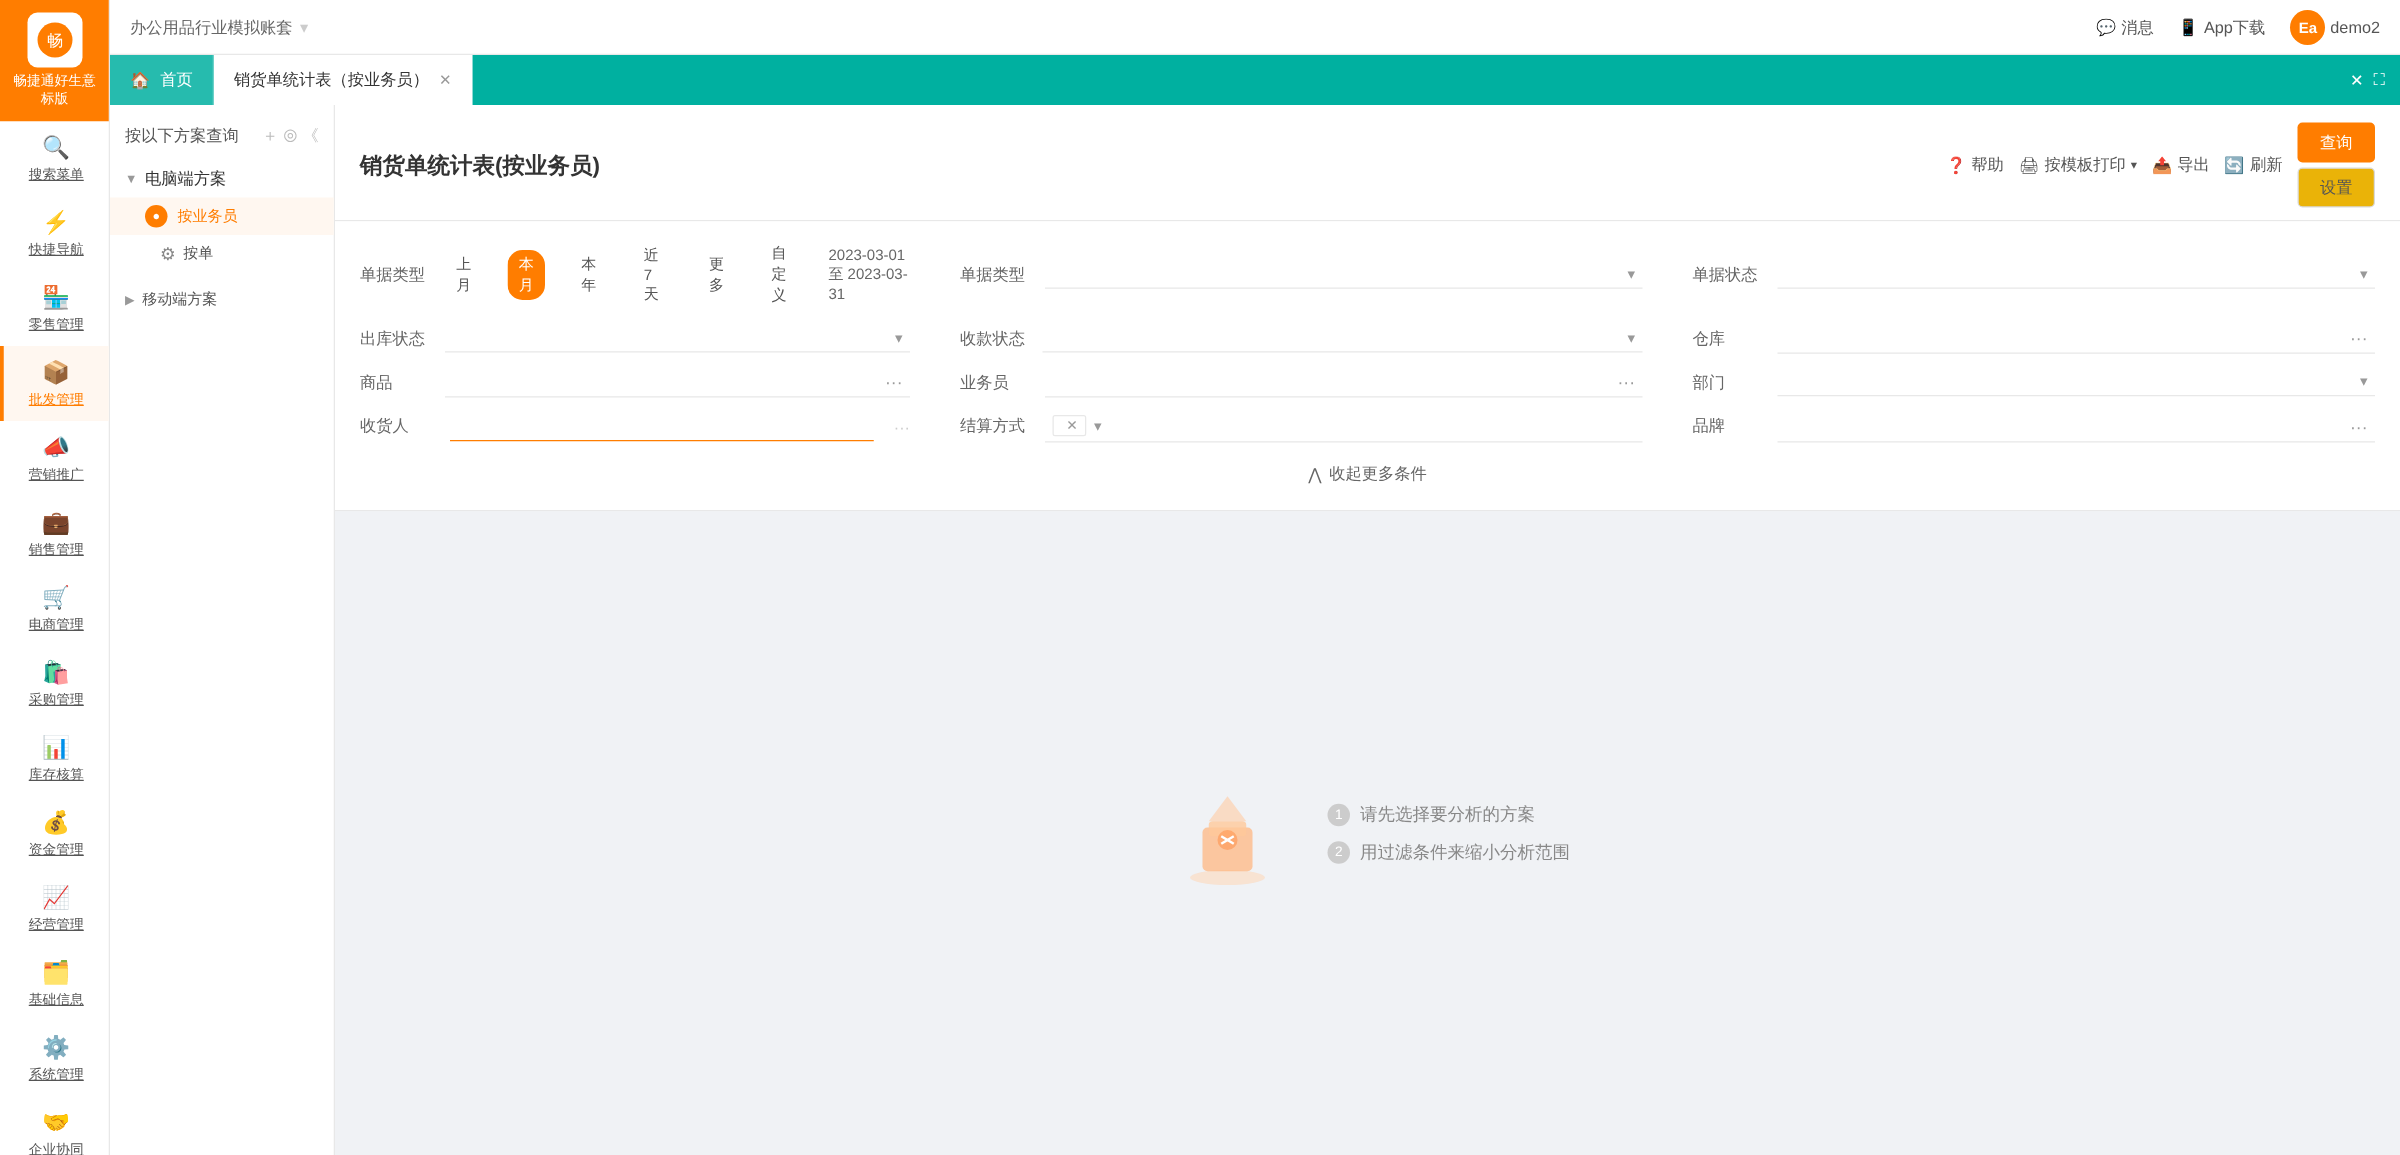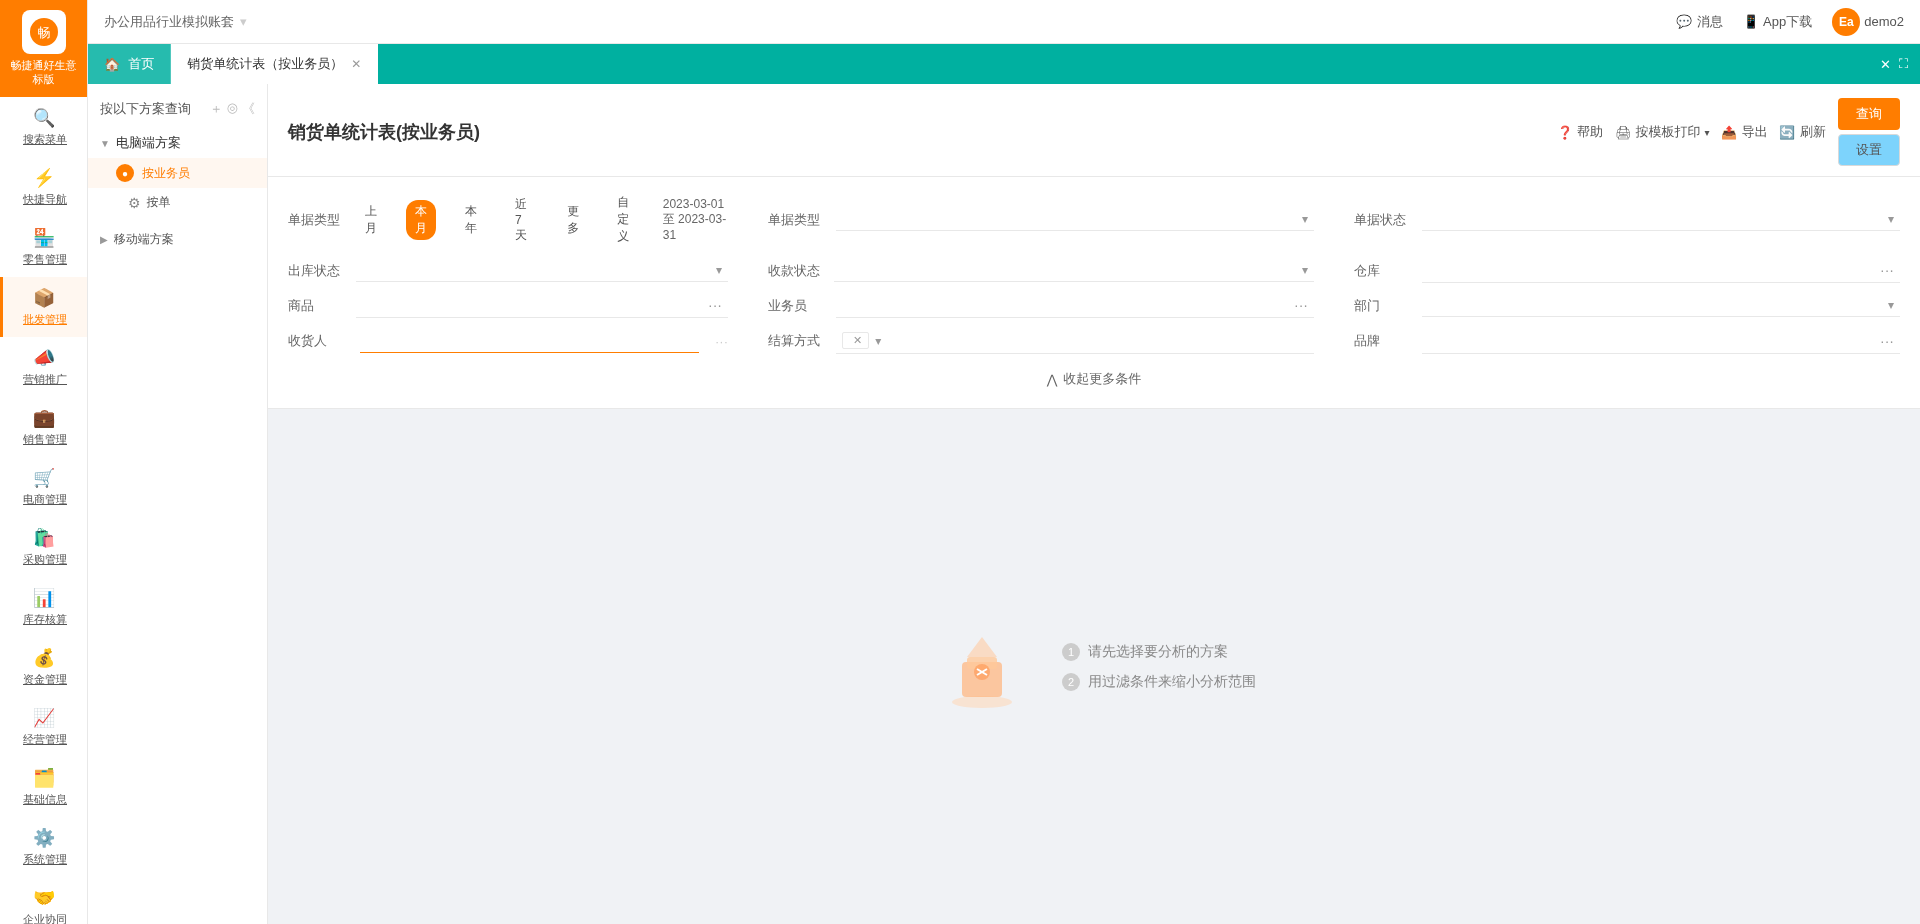--- a/index.html
+++ b/index.html
@@ -58,21 +58,21 @@
 
     
     .main-content { flex: 1; display: flex; flex-direction: column; overflow: hidden; }
 
     
     .page-header { background: #fff; padding: 14px 20px 10px; display: flex; align-items: center; border-bottom: 1px solid #e8e8e8; }
     .page-title { font-size: 18px; font-weight: 600; color: #333; }
     .page-actions { margin-left: auto; display: flex; align-items: center; gap: 12px; }
     .action-btn { display: flex; align-items: center; gap: 4px; cursor: pointer; color: #555; font-size: 13px; }
     .btn-primary { background: #ff7d00; color: #fff; border: none; padding: 7px 18px; border-radius: 4px; cursor: pointer; font-size: 13px; }
-    .btn-default { background: #7dd3fc; color: #555; border: 1px solid #d9d9d9; padding: 6px 14px; border-radius: 4px; cursor: pointer; font-size: 13px; }
+    .btn-default { background: #eab308; color: #555; border: 1px solid #d9d9d9; padding: 6px 14px; border-radius: 4px; cursor: pointer; font-size: 13px; }
 
     
     .filter-area { background: #fff; padding: 14px 20px; border-bottom: 1px solid #e8e8e8; }
     .filter-row { display: flex; align-items: center; margin-bottom: 10px; gap: 0; }
     .filter-row:last-child { margin-bottom: 0; }
     .filter-item { display: flex; align-items: center; flex: 1; min-width: 0; }
     .filter-label { color: #666; font-size: 13px; white-space: nowrap; min-width: 60px; }
     .filter-input { flex: 1; border: none; border-bottom: 1px solid #ff7d00; outline: none; padding: 4px 6px; font-size: 13px; color: #333; background: transparent; }
     .filter-input::placeholder { color: #ccc; }
     .filter-select { flex: 1; display: flex; align-items: center; border-bottom: 1px solid #e8e8e8; padding: 4px 6px; cursor: pointer; position: relative; }

